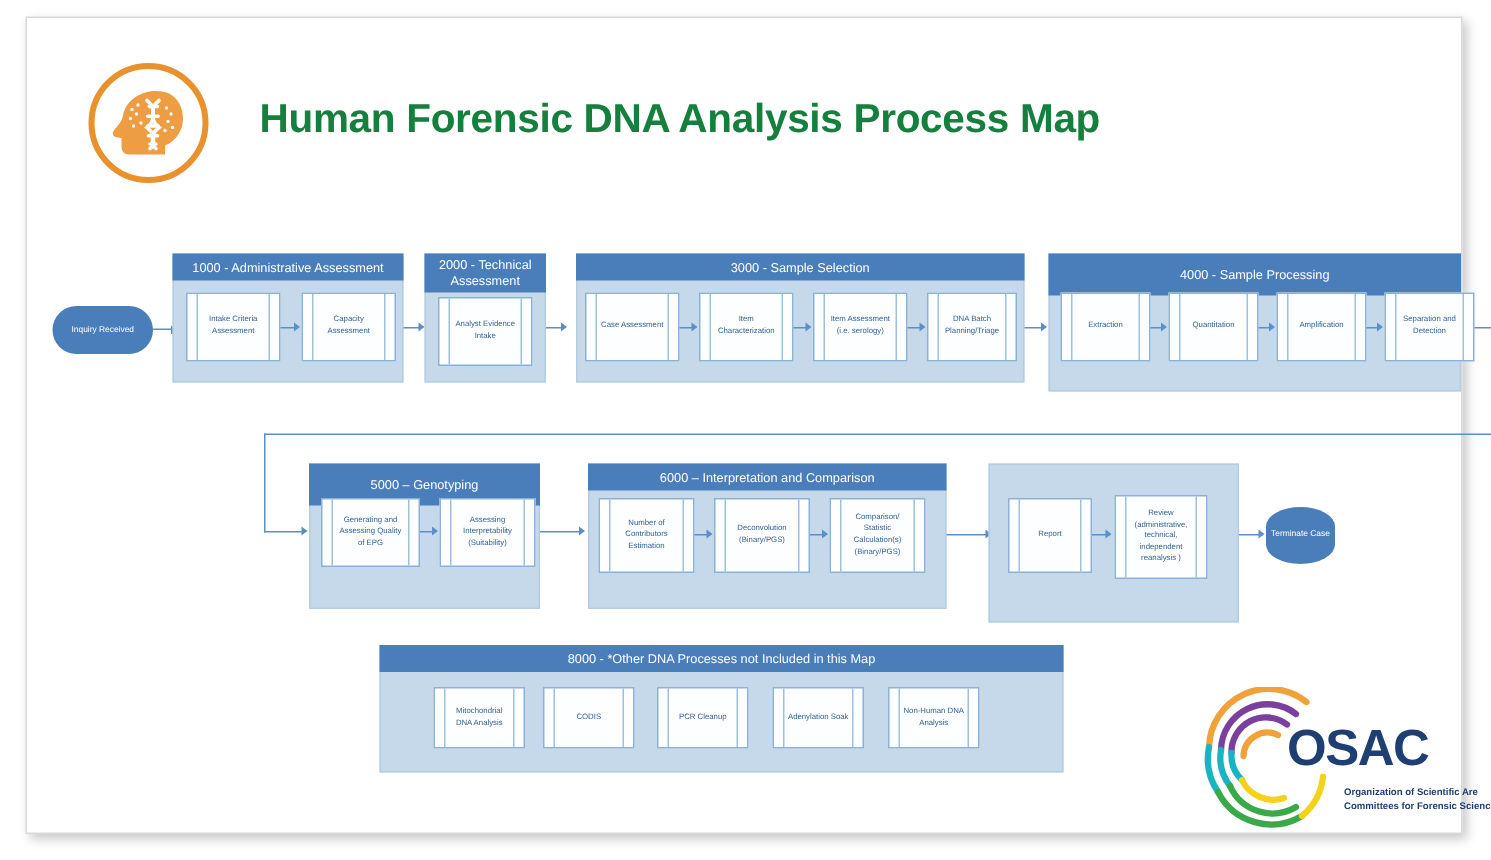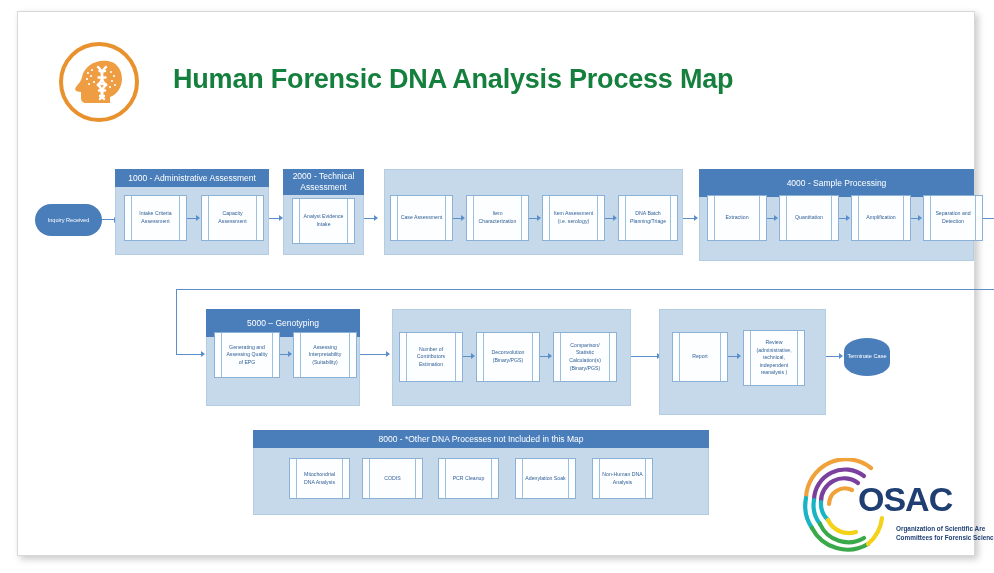--- a/index.html
+++ b/index.html
@@ -196,20 +196,21 @@
     <div class="arrow" style="left:261px; top:203px;"></div>
 
     <div class="section" style="left:265px; top:157px; width:81px; height:86px;"></div>
     <div class="section-header" style="left:265px; top:157px; width:81px; height:26px;">2000 - Technical Assessment</div>
     <div class="pbox" style="left:274px; top:186px; width:63px; height:46px;">Analyst Evidence Intake</div>
 
     <div class="conn h" style="left:346px; top:206px; width:12px;"></div>
     <div class="arrow" style="left:356px; top:203px;"></div>
 
     <div class="section" style="left:366px; top:157px; width:299px; height:86px;"></div>
+    <div class="section-header" style="left:366px; top:157px; width:299px; height:18px;">3000 - Sample Selection</div>
 
     <div class="pbox" style="left:372px; top:183px; width:63px; height:46px;">Case Assessment</div>
     <div class="conn h" style="left:435px; top:206px; width:10px;"></div>
     <div class="arrow" style="left:443px; top:203px;"></div>
 
     <div class="pbox" style="left:448px; top:183px; width:63px; height:46px;">Item Characterization</div>
     <div class="conn h" style="left:511px; top:206px; width:10px;"></div>
     <div class="arrow" style="left:519px; top:203px;"></div>
 
     <div class="pbox" style="left:524px; top:183px; width:63px; height:46px;">Item Assessment (i.e. serology)</div>
@@ -249,20 +250,21 @@
     <div class="section-header" style="left:188px; top:297px; width:154px; height:28px;">5000 – Genotyping</div>
     <div class="pbox" style="left:196px; top:320px; width:66px; height:46px;">Generating and Assessing Quality of EPG</div>
     <div class="conn h" style="left:262px; top:342px; width:10px;"></div>
     <div class="arrow" style="left:270px; top:339px;"></div>
     <div class="pbox" style="left:275px; top:320px; width:64px; height:46px;">Assessing Interpretability (Suitability)</div>
 
     <div class="conn h" style="left:342px; top:342px; width:28px;"></div>
     <div class="arrow" style="left:368px; top:339px;"></div>
 
     <div class="section" style="left:374px; top:297px; width:239px; height:97px;"></div>
+    <div class="section-header" style="left:374px; top:297px; width:239px; height:18px;">6000 – Interpretation and Comparison</div>
 
     <div class="pbox" style="left:381px; top:320px; width:64px; height:50px;">Number of Contributors Estimation</div>
     <div class="conn h" style="left:445px; top:344px; width:10px;"></div>
     <div class="arrow" style="left:453px; top:341px;"></div>
 
     <div class="pbox" style="left:458px; top:320px; width:64px; height:50px;">Deconvolution (Binary/PGS)</div>
     <div class="conn h" style="left:522px; top:344px; width:10px;"></div>
     <div class="arrow" style="left:530px; top:341px;"></div>
 
     <div class="pbox" style="left:535px; top:320px; width:64px; height:50px;">Comparison/ Statistic Calculation(s) (Binary/PGS)</div>

